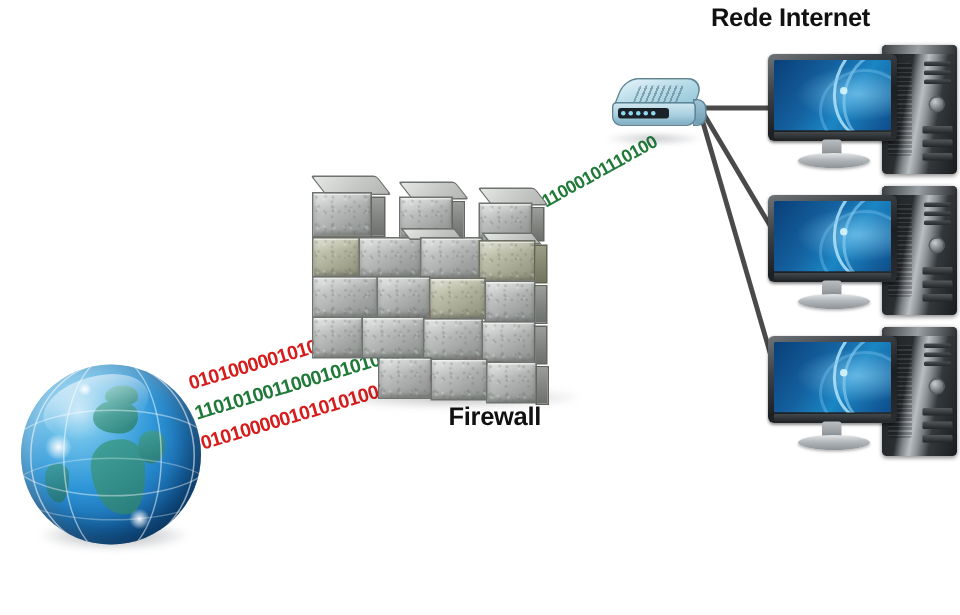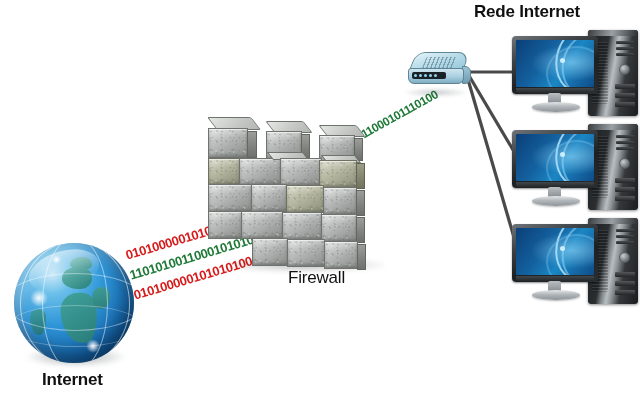--- a/index.html
+++ b/index.html
@@ -21,21 +21,21 @@
   
   .label {
     position: absolute;
     color: #111111;
     font-family: "Liberation Sans", sans-serif;
     font-weight: bold;
     white-space: nowrap;
     letter-spacing: -0.2px;
   }
   #label-rede-privada { left: 474px; top: 2px; font-size: 17px; }
-  #label-firewall     { left: 288px; top: 268px; font-size: 17px; font-weight: normal; }
+  #label-firewall     { left: 299px; top: 268px; font-size: 17px; font-weight: bold; }
   #label-internet     { left: 42px;  top: 370px; font-size: 17px; }
 
   
   #globe-wrap {
     position: absolute;
     left: 14px; top: 243px;
     width: 124px; height: 124px;
   }
   #globe-shadow {
     position: absolute;
@@ -407,21 +407,20 @@
       <div class="arc" id="arc-1"></div>
       <div class="arc" id="arc-2"></div>
       <div class="arc" id="arc-3"></div>
       <div class="arc" id="arc-4"></div>
       <div class="sparkle" id="sp-1"></div>
       <div class="sparkle" id="sp-2"></div>
       <div class="sparkle" id="sp-3"></div>
       <div id="globe-gloss"></div>
     </div>
   </div>
-  <div class="label" id="label-internet">Internet</div>
 
   <div class="binary bin-red" id="bin-line-1">0101000001010101001011110010</div>
   <div class="binary bin-green" id="bin-line-2">1101010011000101010101000101</div>
   <div class="binary bin-red" id="bin-line-3">0101000001010101001011111100101</div>
 
   <div id="wall-shadow"></div>
   <div id="wall">
 
     <div class="cap" style="left:6px;  top:0px;  width:44px; height:13px; border-radius:2px; transform: skewX(38deg);"></div>
     <div class="brick" style="left:2px;  top:11px; width:40px; height:30px;"></div>

